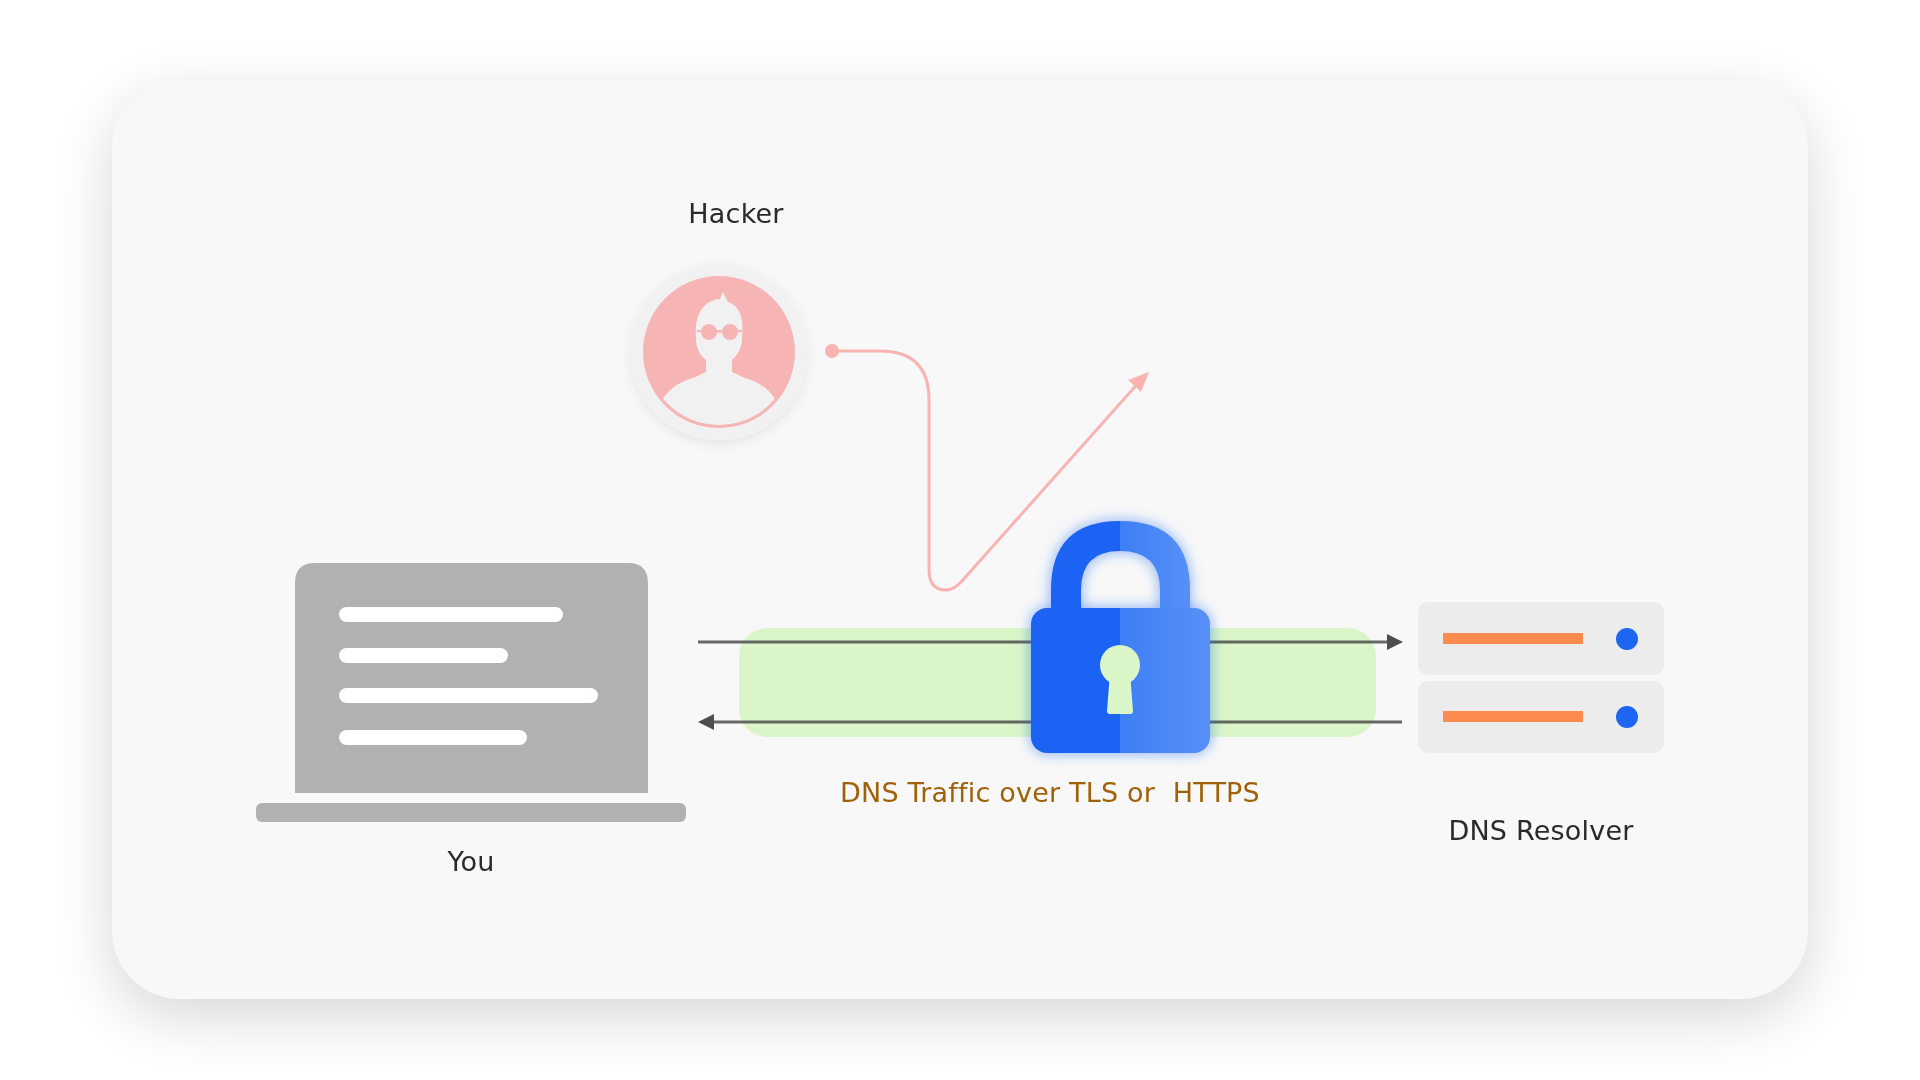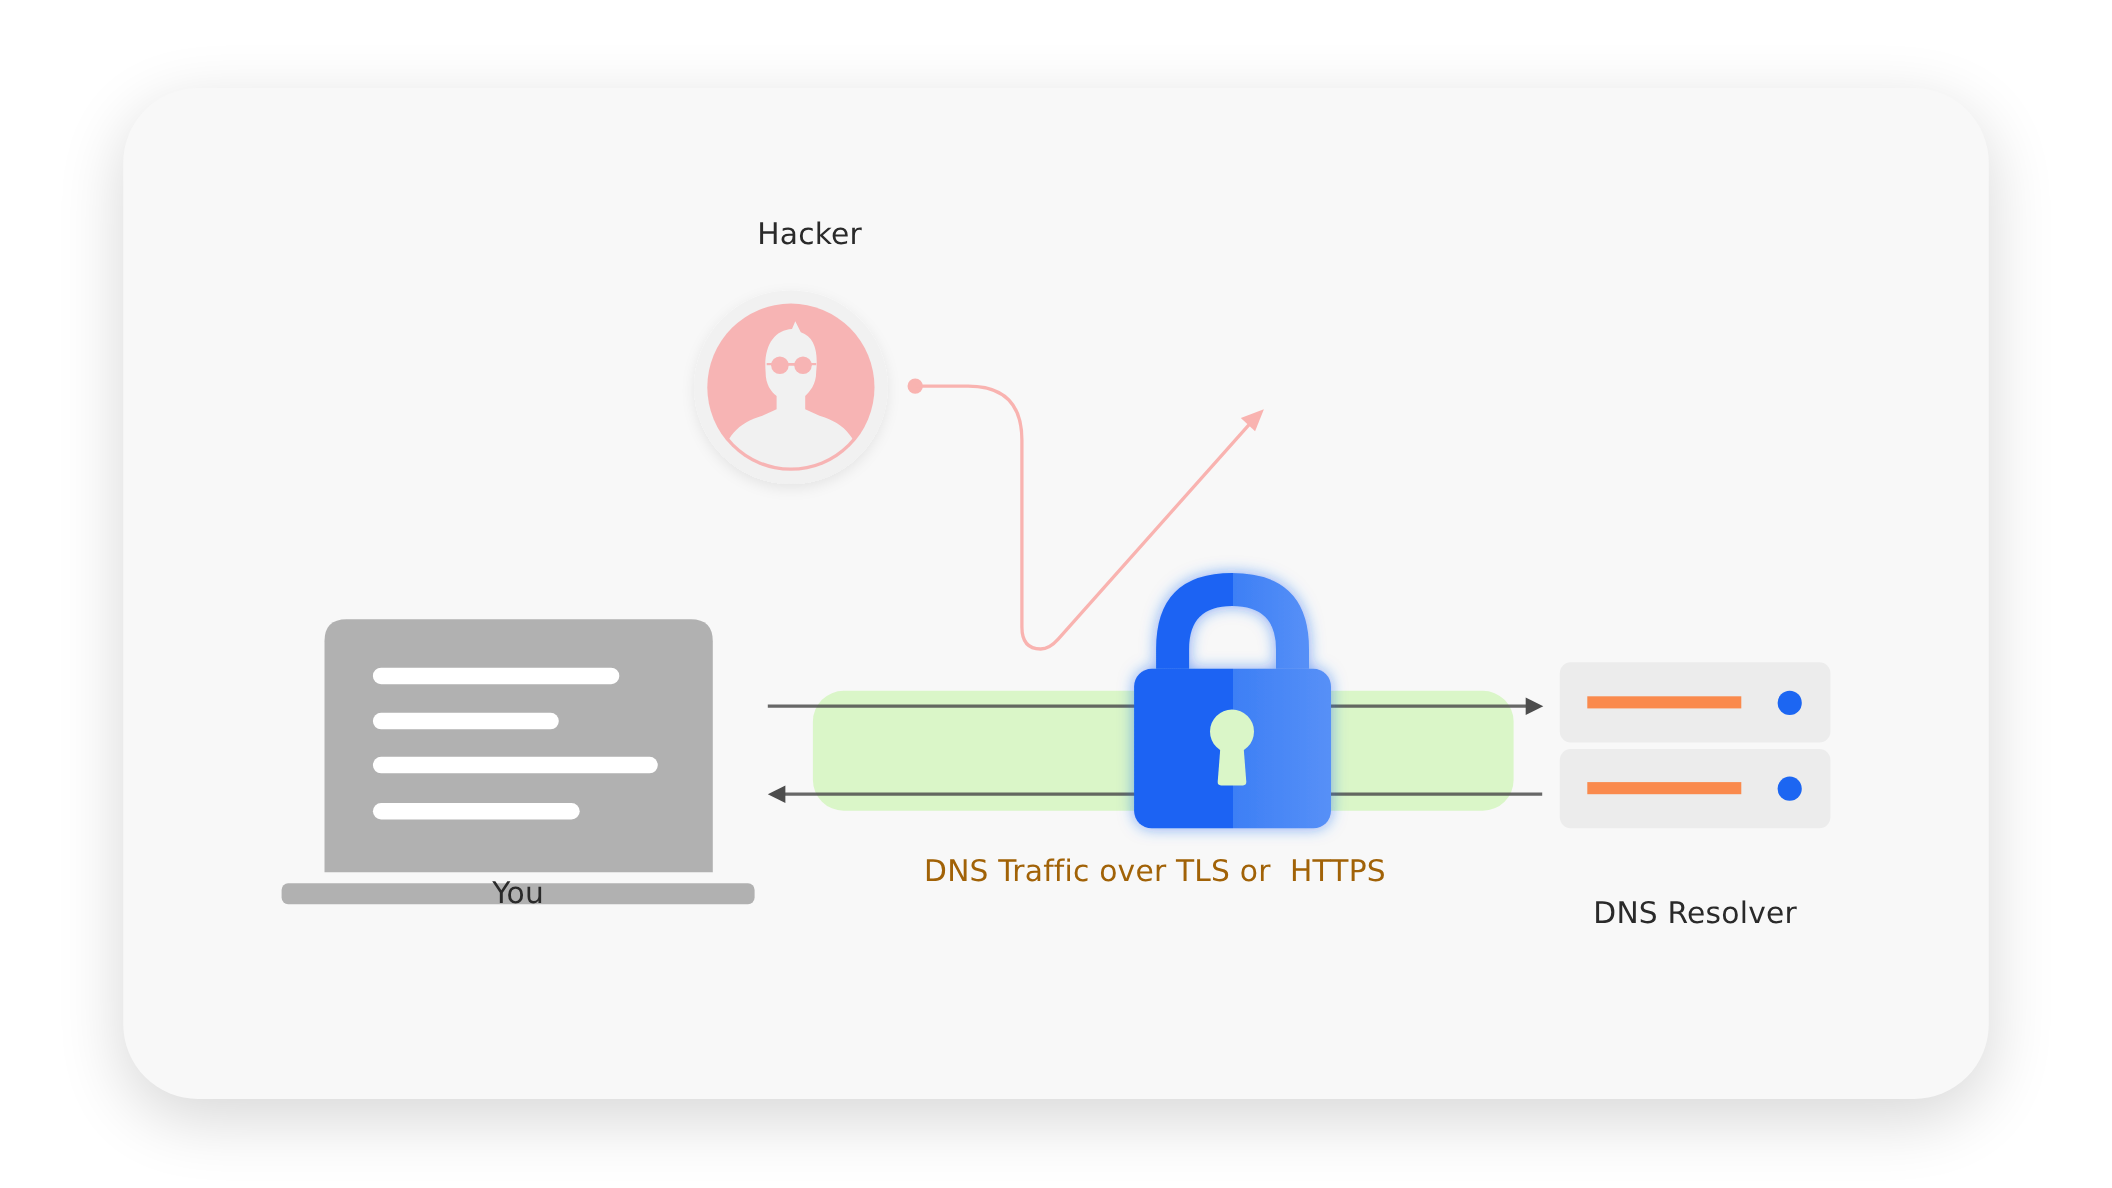--- a/index.html
+++ b/index.html
@@ -91,17 +91,17 @@
     <rect x="1418" y="602" width="246" height="73" rx="10" fill="#ececec"></rect>
     <rect x="1443" y="633" width="140" height="11" fill="#fa8a4d"></rect>
     <circle cx="1627" cy="639" r="11" fill="#1c66f2"></circle>
     <rect x="1418" y="681" width="246" height="72" rx="10" fill="#ececec"></rect>
     <rect x="1443" y="711" width="140" height="11" fill="#fa8a4d"></rect>
     <circle cx="1627" cy="717" r="11" fill="#1c66f2"></circle>
   </g>
 </svg>
 
 <div class="label" style="left:719px; top:198px;margin-left:17px;">Hacker</div>
-<div class="label" style="left:471px; top:797px;">You</div>
+<div class="label" style="left:471px; top:846px;">You</div>
 <div class="label blue" style="left:1050px; top:777px;">DNS Traffic over TLS or  HTTPS</div>
 <div class="label" style="left:1541px; top:815px;">DNS Resolver</div>
 
 <style>.label{white-space:pre;}</style>
 
 </body></html>

